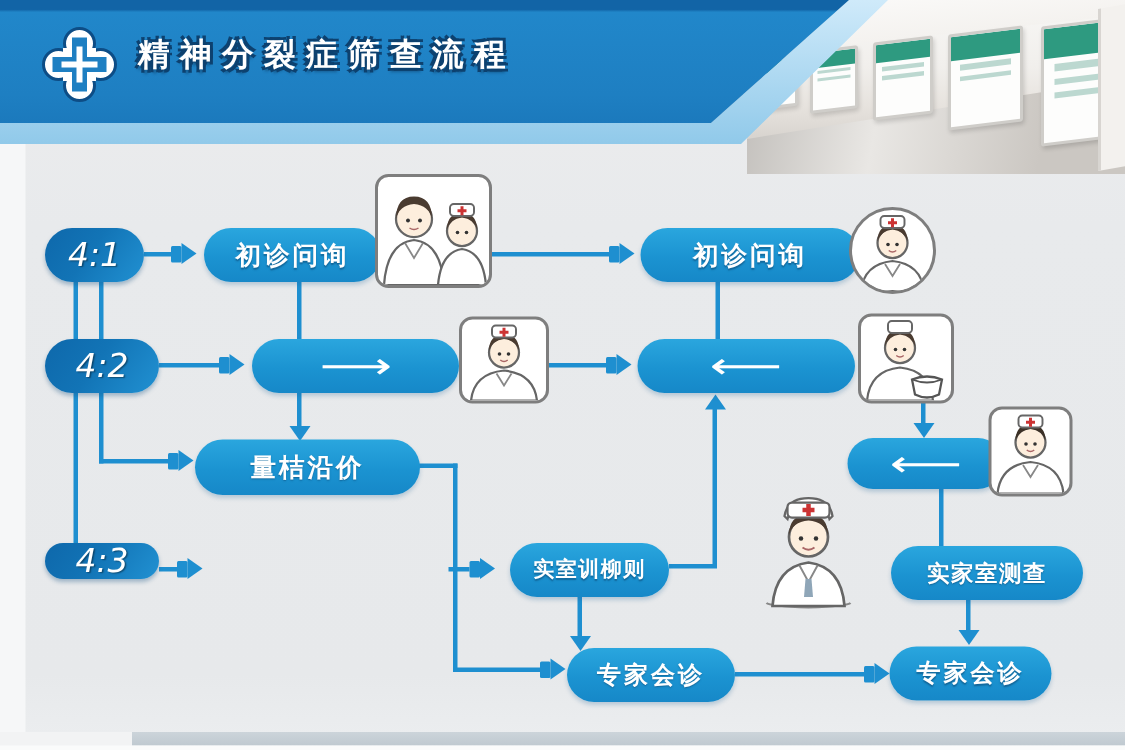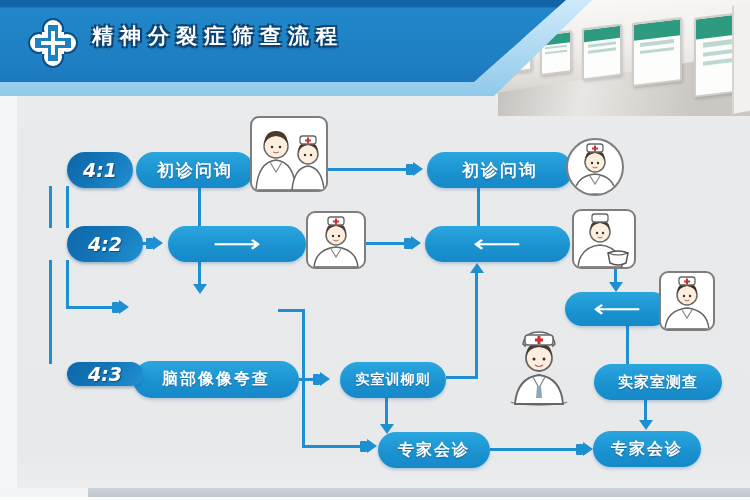--- a/index.html
+++ b/index.html
@@ -39,23 +39,23 @@
   .bottom-strip-l { position:absolute; left:0; top:488px; width:88px; height:12px; background:#f2f3f4; z-index:1; }
   .bottom-white { position:absolute; left:0; top:497px; width:750px; height:3px; background:#fafbfb; z-index:1; }
 
   
   .node { position:absolute; z-index:5; display:flex; align-items:center; justify-content:center;
           color:#fff; font-weight:bold; border-radius:19px;
           background:linear-gradient(180deg,#2aa6de 0%,#1b93d1 55%,#1688c8 100%);
           box-shadow:0 2px 3px rgba(30,100,150,.25); letter-spacing:2px;
           text-shadow:0 1px 1px rgba(10,60,100,.5); }
   .rowlab { position:absolute; z-index:6; display:flex; align-items:center; justify-content:center;
-          color:#fff; font-weight:bold; font-style:italic; font-size:19px; border-radius:18px;
+          color:#fff; font-weight:normal; font-style:italic; font-size:22px; border-radius:18px;
           background:linear-gradient(125deg,#0e68ab 0%,#1274b6 45%,#2191d2 100%);
-          box-shadow:0 2px 3px rgba(20,80,130,.35); text-shadow:1px 1px 1px rgba(0,0,0,.4);margin-left:37px; }
+          box-shadow:0 2px 3px rgba(20,80,130,.35); text-shadow:1px 1px 1px rgba(0,0,0,.4); }
   .hl { position:absolute; height:3px; background:#1e8fd0; z-index:4; }
   .vl { position:absolute; width:3px; background:#1e8fd0; z-index:4; }
   .sq { position:absolute; width:7px; height:11px; background:#1e8fd0; border-radius:1px; z-index:4; }
   .arr-r { position:absolute; width:0; height:0; border-top:7px solid transparent; border-bottom:7px solid transparent;
            border-left:10px solid #1e8fd0; z-index:4; }
   .arr-d { position:absolute; width:0; height:0; border-left:7px solid transparent; border-right:7px solid transparent;
            border-top:10px solid #1e8fd0; z-index:4; }
   .arr-u { position:absolute; width:0; height:0; border-left:7px solid transparent; border-right:7px solid transparent;
            border-bottom:10px solid #1e8fd0; z-index:4; }
   .glyph { font-size:24px; font-weight:normal; letter-spacing:0; text-shadow:none; transform:scaleX(1.4); }
@@ -129,24 +129,24 @@
   <div class="rowlab" style="left:30px;top:362px;width:76px;height:24px">4:3</div>
 
   <div class="node" style="left:136px;top:152px;width:118px;height:36px;font-size:17px">初诊问询</div>
   <div class="node" style="left:427px;top:152px;width:146px;height:36px;font-size:17px">初诊问询</div>
   <div class="node" style="left:168px;top:226px;width:138px;height:36px">
       <span class="glyph">⟶</span>
     </div>
   <div class="node" style="left:425px;top:226px;width:145px;height:36px">
       <span class="glyph">⟵</span>
     </div>
+  <div class="node" style="left:130px;top:293px;width:150px;height:37px;font-size:17px">量桔沿价</div>
   <div class="node" style="left:565px;top:292px;width:104px;height:34px">
       <span class="glyph">⟵</span>
     </div>
-  <div class="node" style="left:133px;top:361px;width:166px;height:37px;font-size:16px">脑部像像夸查</div>
   <div class="node" style="left:594px;top:364px;width:128px;height:36px;font-size:15px;letter-spacing:1px">实家室测查</div>
   <div class="node" style="left:340px;top:362px;width:106px;height:36px;font-size:14px;letter-spacing:1px">实室训柳则</div>
   <div class="node" style="left:378px;top:432px;width:112px;height:36px;font-size:16px">专家会诊</div>
   <div class="node" style="left:593px;top:431px;width:108px;height:36px;font-size:16px">专家会诊</div>
 
   <div class="hl" style="left:96px;top:168px;width:18px"></div>
   <div class="sq" style="left:114px;top:164px"></div>
   <div class="arr-r" style="left:121px;top:162px"></div>
 
   <div class="hl" style="left:328px;top:168px;width:78px"></div>

